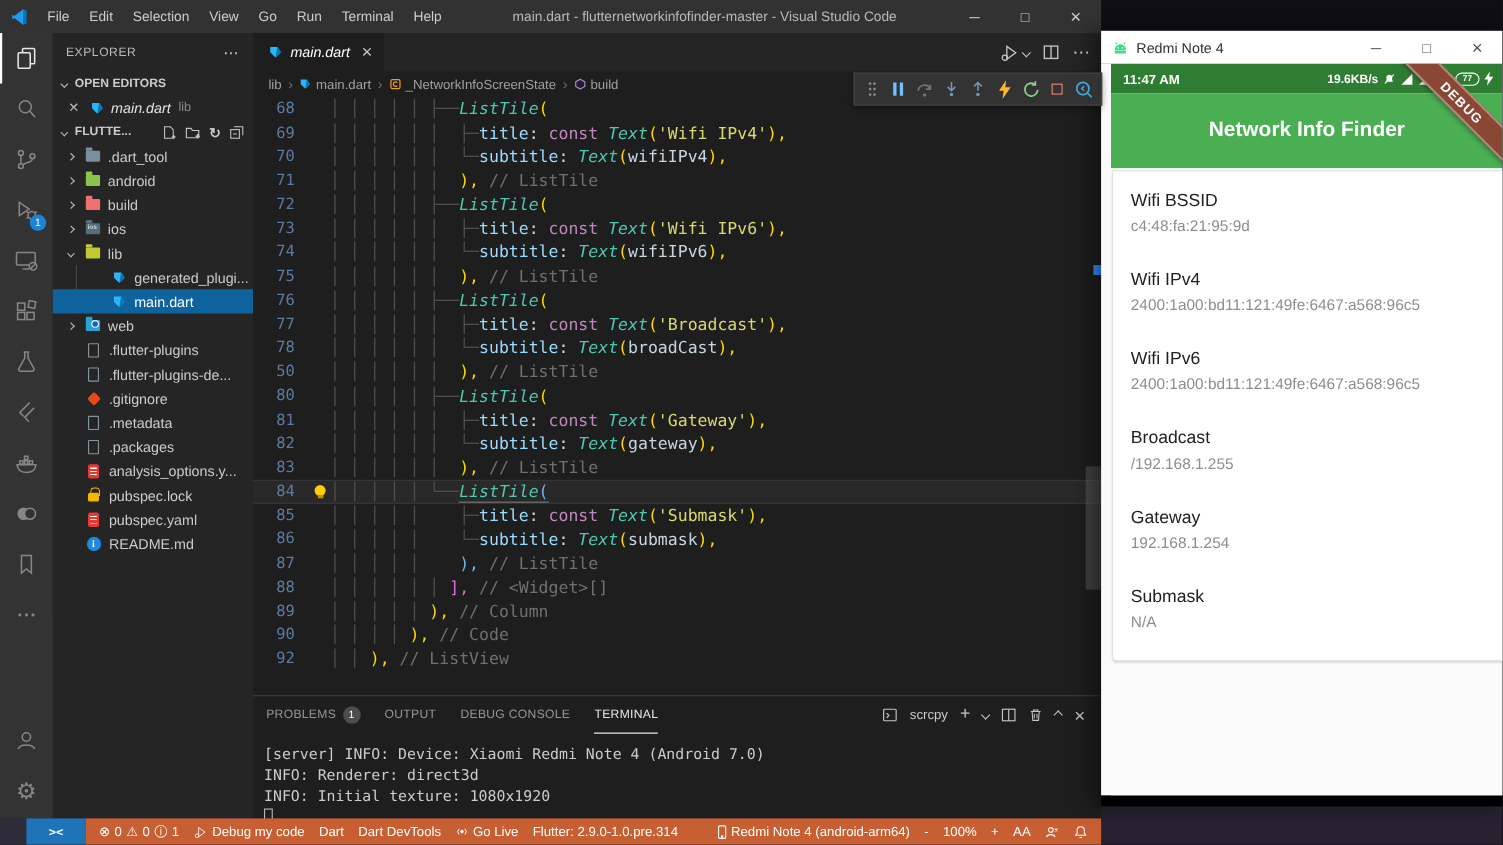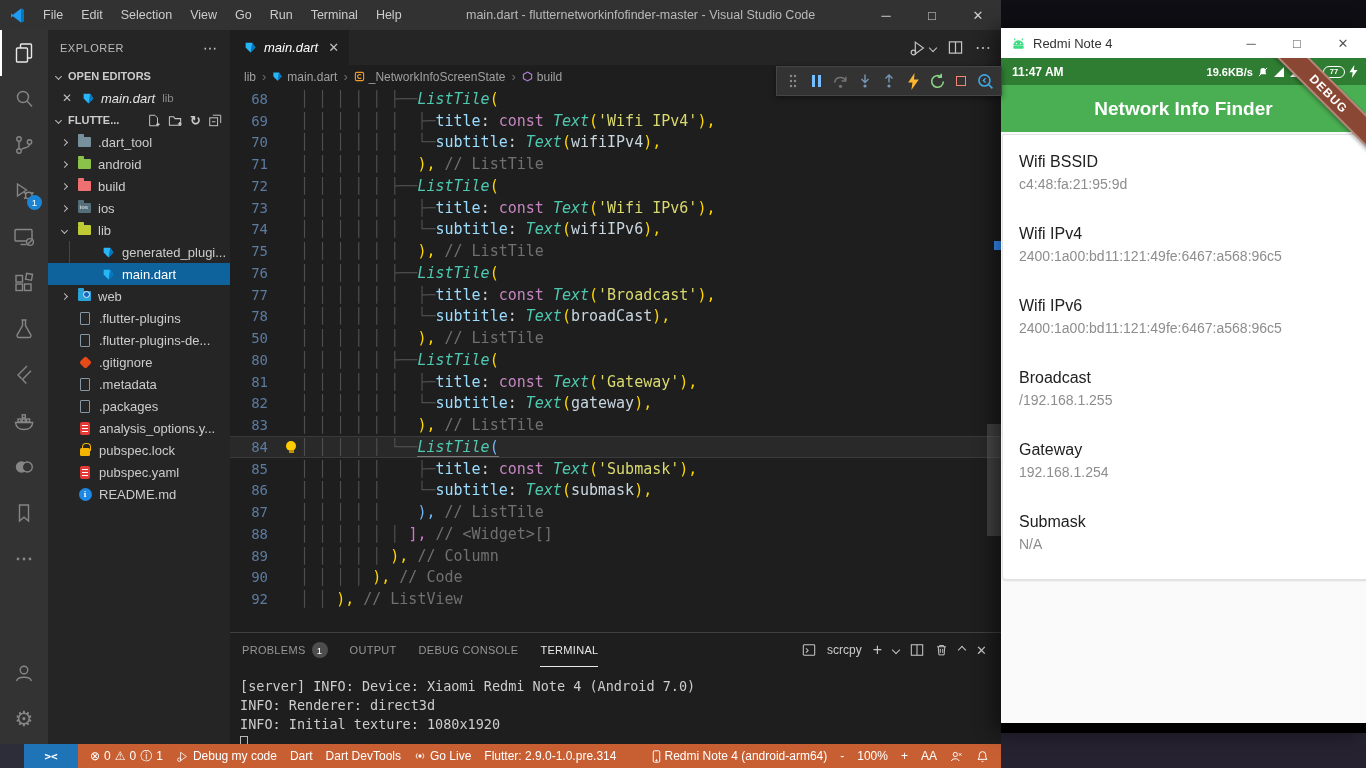--- a/index.html
+++ b/index.html
@@ -133,28 +133,28 @@
   .sb-main { flex:1; background:var(--c-status); display:flex; align-items:center; padding:0 12px 0 12px; gap:13px; }
   .sb-item { display:flex; align-items:center; gap:4px; white-space:nowrap; }
   .sb-right { margin-left:auto; display:flex; align-items:center; gap:13px; }
   .sb-main svg { stroke:#fff; fill:none; stroke-width:1.2; }
 
   
   .device-win { position:absolute; left:1001px; top:28px; width:365px; height:705px; box-shadow:-8px 0 18px rgba(0,0,0,.45); }
   .dw-titlebar { height:30px; background:#ffffff; display:flex; align-items:center; padding-left:10px; font-size:13px; color:#333; }
   .dw-controls { margin-left:auto; display:flex; }
   .dw-btn { width:46px; height:30px; display:flex; align-items:center; justify-content:center; color:#555; font-size:13px; }
-  .dw-screen { position:relative; height:665px; overflow:hidden; background:#fafafa; }
+  .dw-screen { position:relative; height:665px; overflow:hidden; background:#fafafa;padding-left:9px; }
   .and-status { height:27px; background:var(--c-astatus); display:flex; align-items:center; padding:0 8px 0 11px; color:#fff; }
   .and-time { font-size:12px; font-weight:bold; }
   .and-right { margin-left:auto; display:flex; align-items:center; gap:4px; font-size:11px; font-weight:bold; }
   .and-right svg { fill:#fff; stroke:none; }
   .battery { width:22px; height:12px; border:1px solid #fff; border-radius:6px; background:transparent; color:#fff;
     font-size:7.5px; font-weight:bold; display:flex; align-items:center; justify-content:center; }
-  .appbar { height:47px; background:var(--c-appbar); display:flex; align-items:center; justify-content:center; }
+  .appbar { height:68px; background:var(--c-appbar); display:flex; align-items:center; justify-content:center; }
   .app-title { color:#ffffff; font-size:19px; font-weight:bold; }
   .app-content { position:relative; height:573px; background:#fafafa; }
   .card { position:absolute; left:1px; top:2px; right:-4px; height:446px; background:#ffffff;
     border:1px solid #e2e2e2; border-radius:0 0 0 4px; box-shadow:0 1px 2px rgba(0,0,0,.12); padding:10px 0 0 16px; }
   .ltile { height:72px; padding-top:8px; }
   .ltile-title { font-size:16px; color:#212121; }
   .ltile-sub { font-size:14px; color:#8d8d8d; margin-top:5px; }
   .ribbon { position:absolute; right:-38px; top:24px; width:150px; height:23px; background:var(--c-ribbon);
     transform:rotate(45deg); display:flex; align-items:center; justify-content:center; color:#fff; font-size:12px; font-weight:bold;
     letter-spacing:1px; border-top:2px solid rgba(255,255,255,.35); border-bottom:2px solid rgba(255,255,255,.35);

